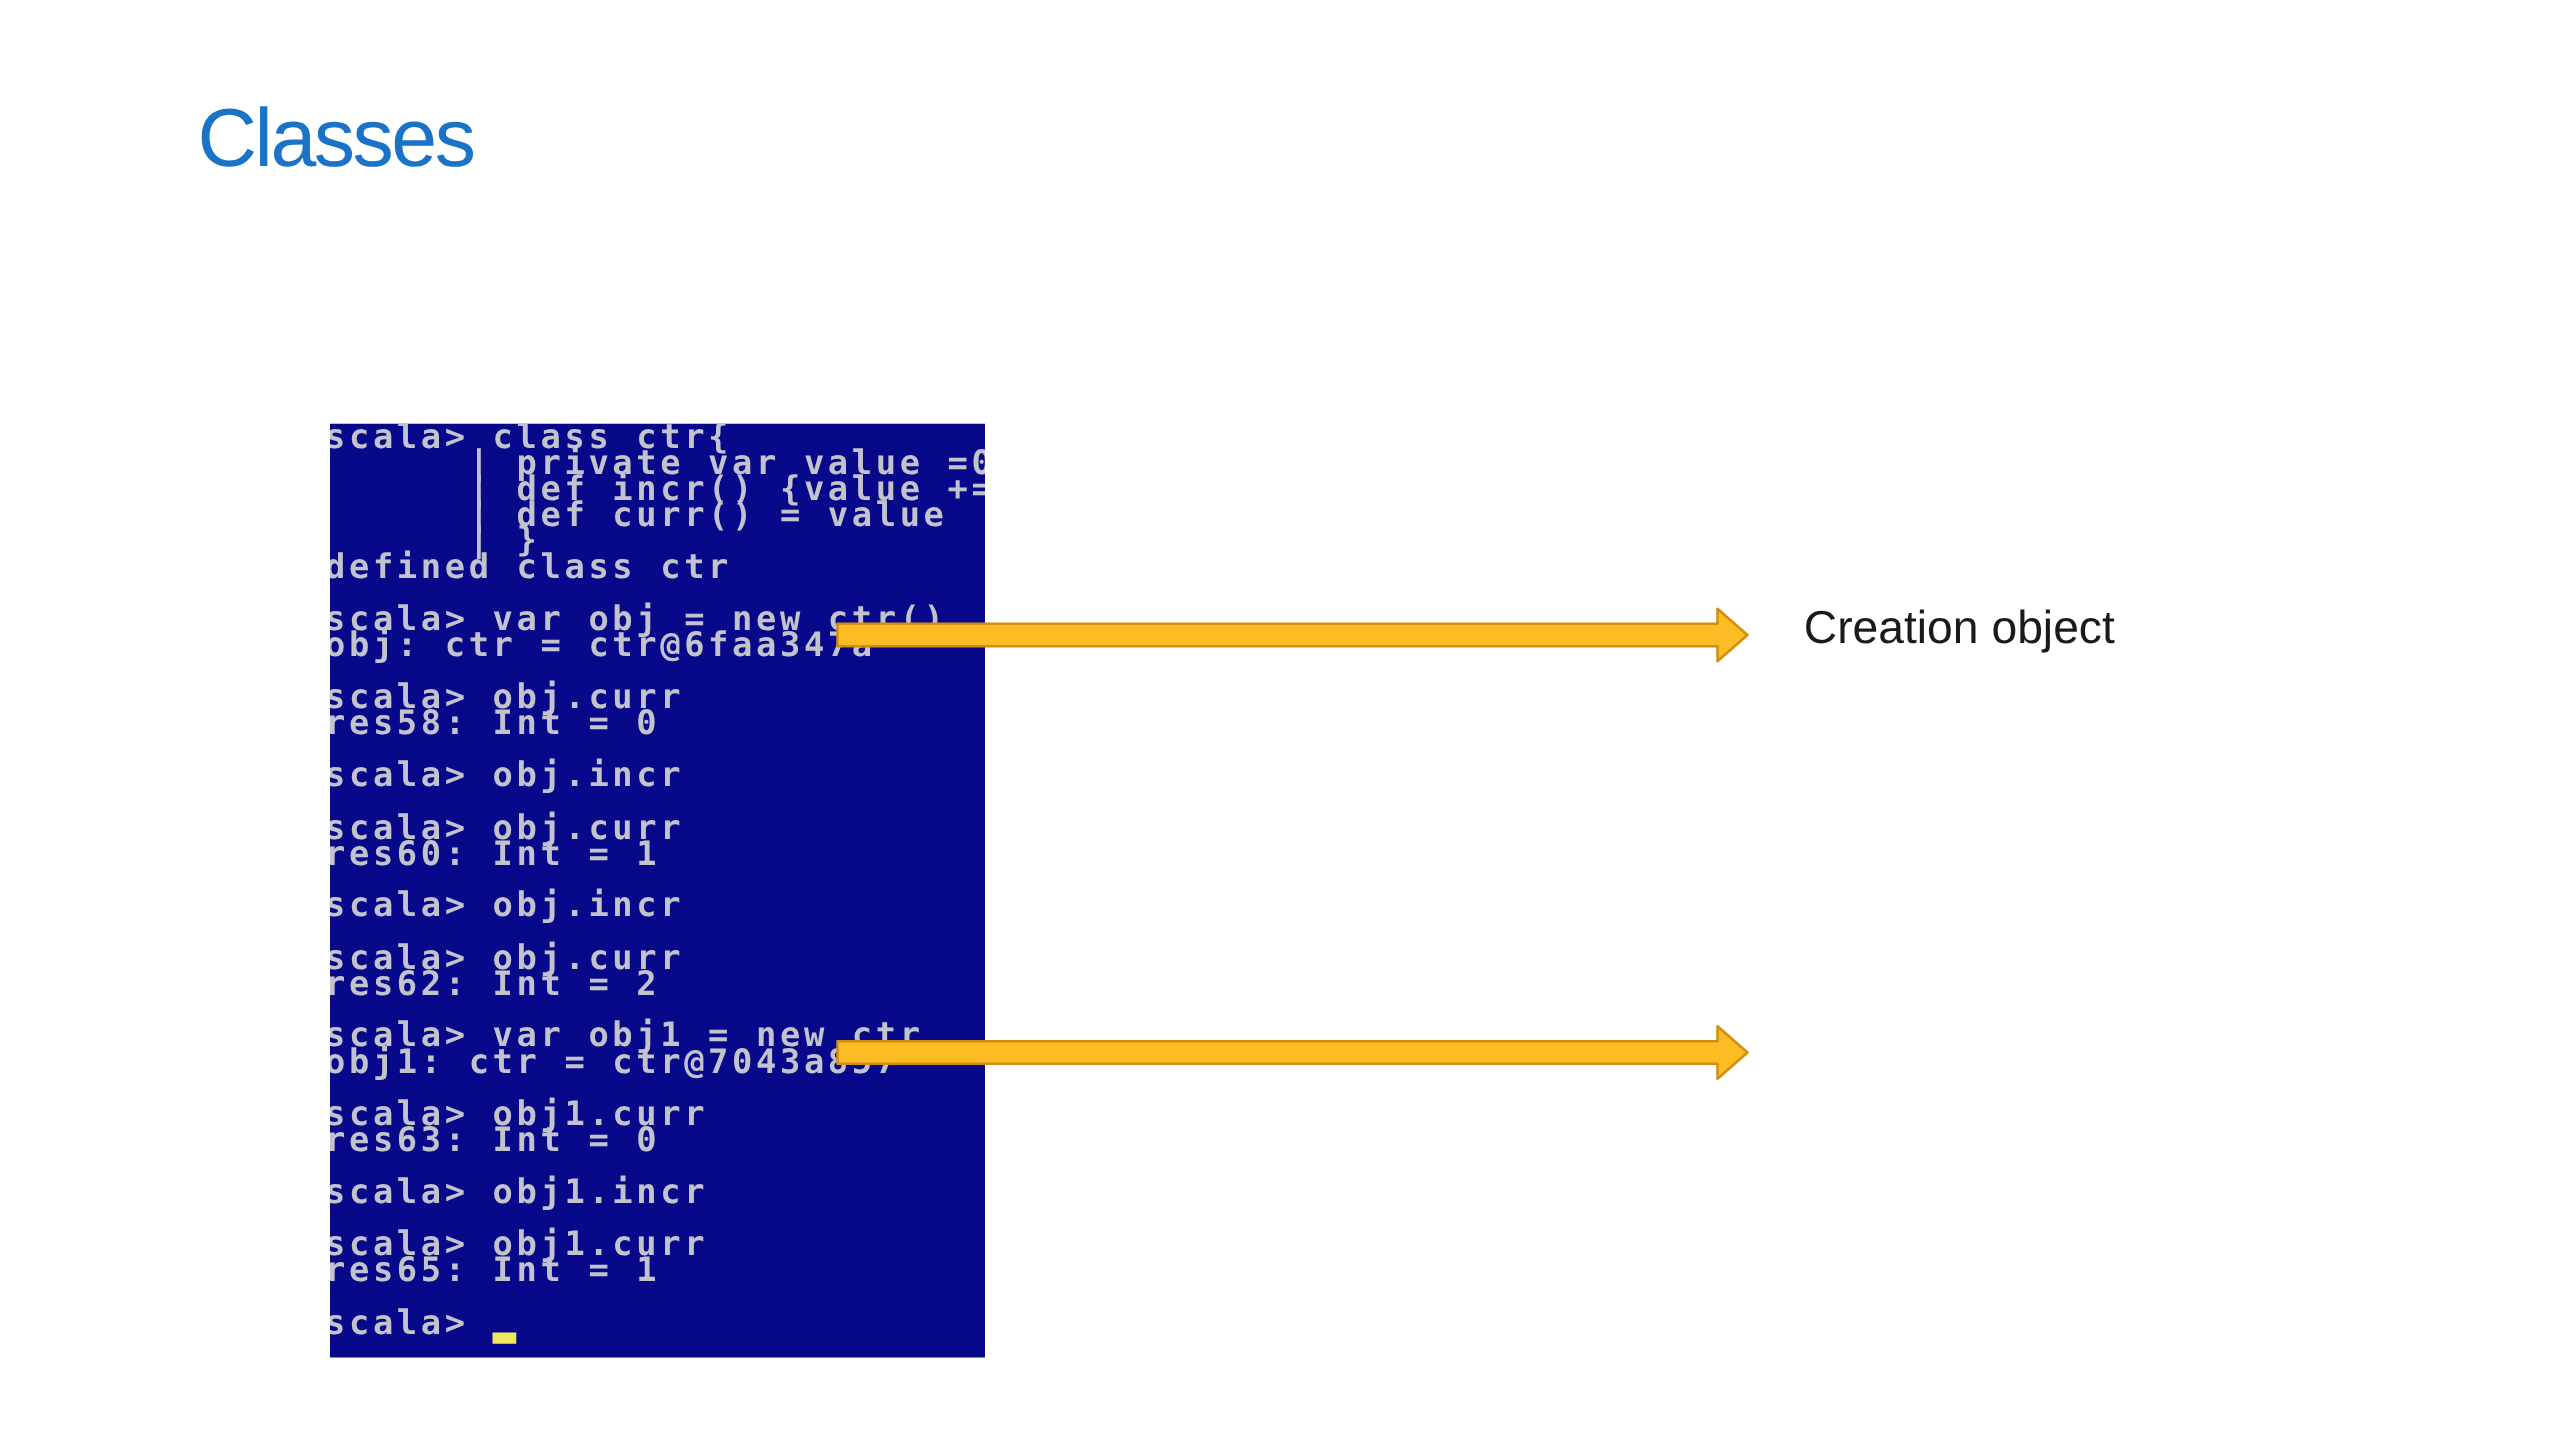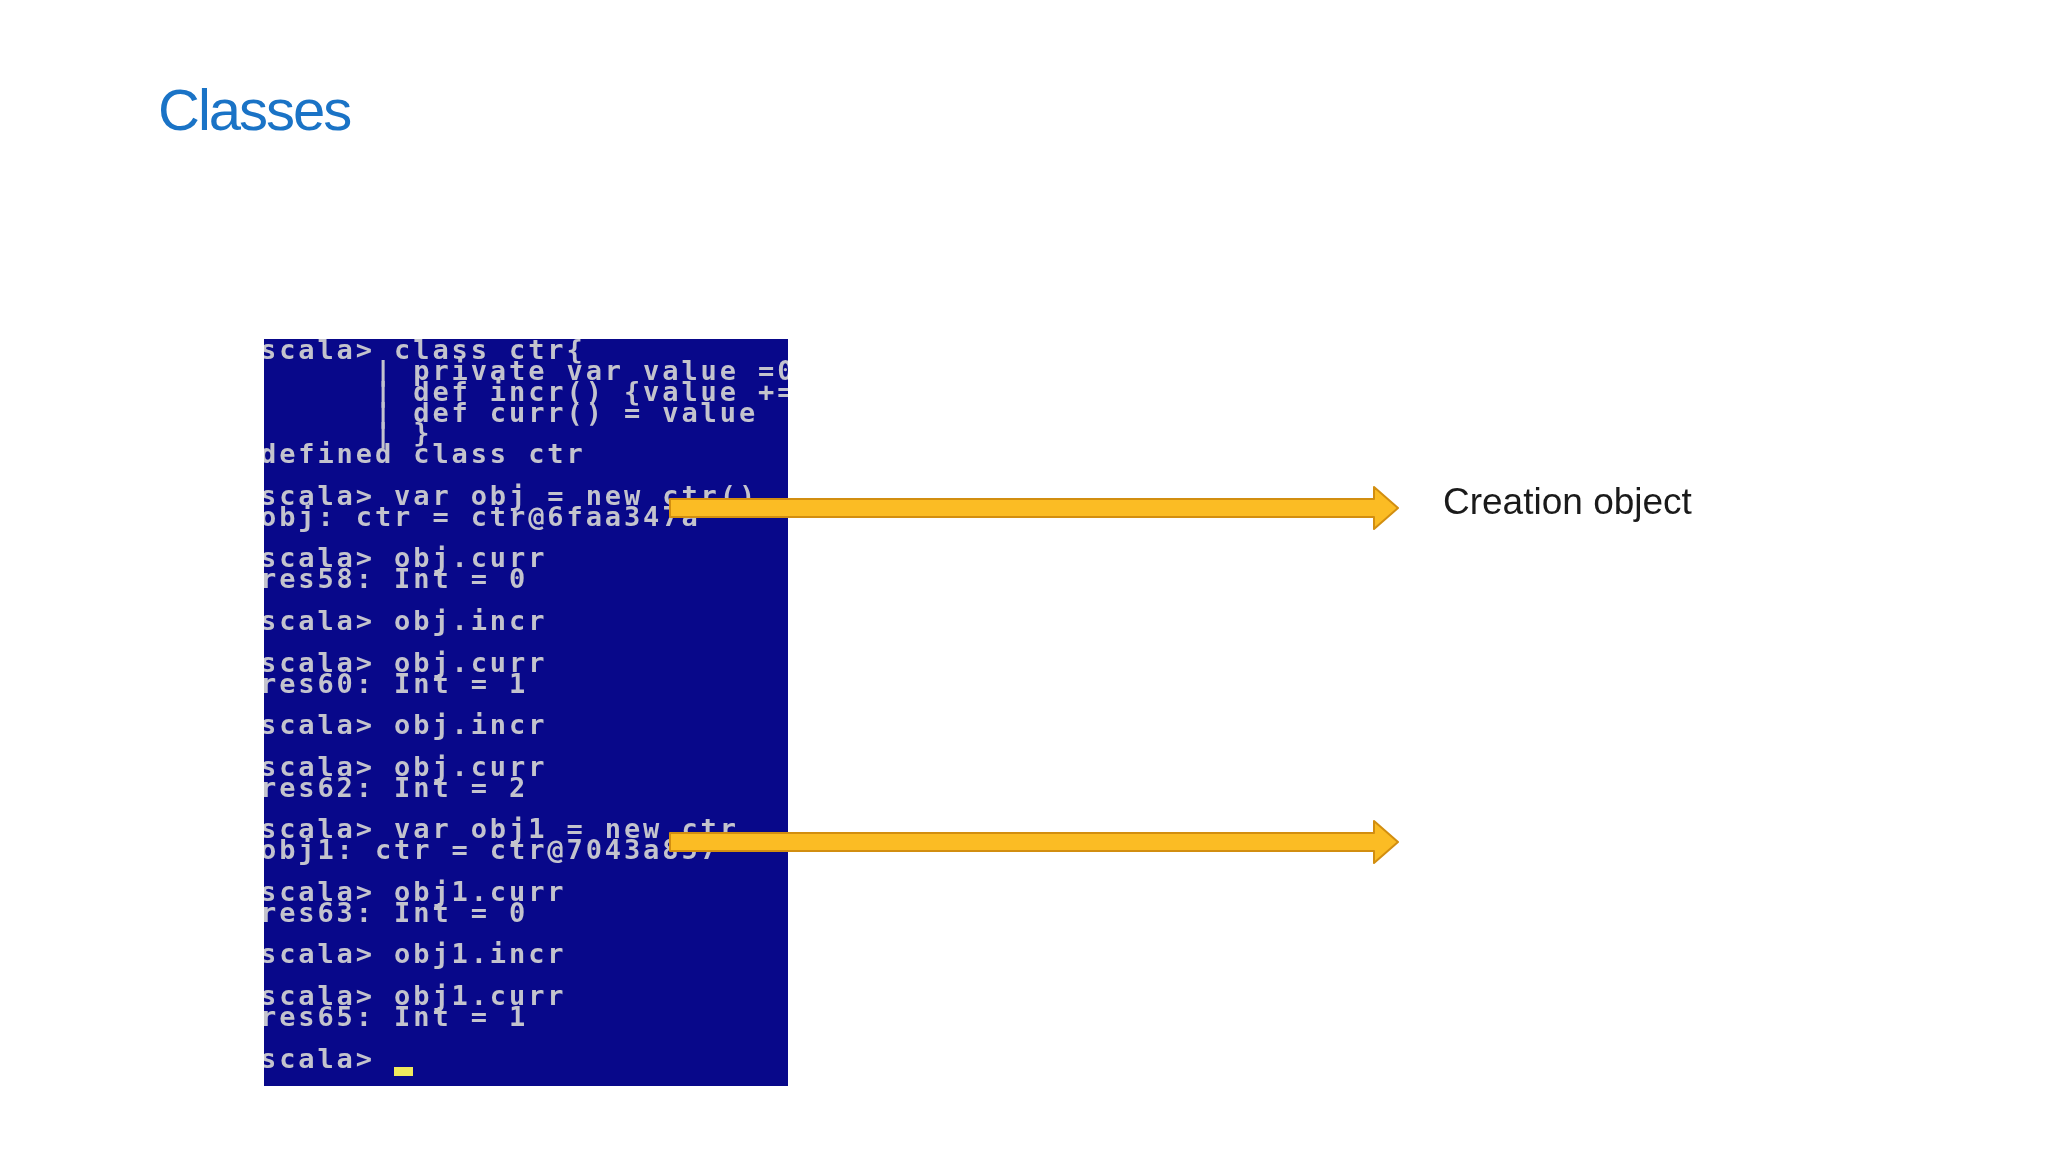--- a/index.html
+++ b/index.html
@@ -13,21 +13,21 @@
     width: 2048px;
     height: 1152px;
     background: var(--slide_bg, #fff);
     overflow: hidden;
   }
   .title {
     position: absolute;
     left: 158px;
     top: 64px;
     margin: 0;
-    font-size: 58px;
+    font-size: 66px;
     line-height: 92px;
     font-weight: 400;
     letter-spacing: -2px;
     color: var(--title_blue, #1a73c6);
   }
   .terminal {
     position: absolute;
     left: 264px;
     top: 339px;
     width: 524px;

